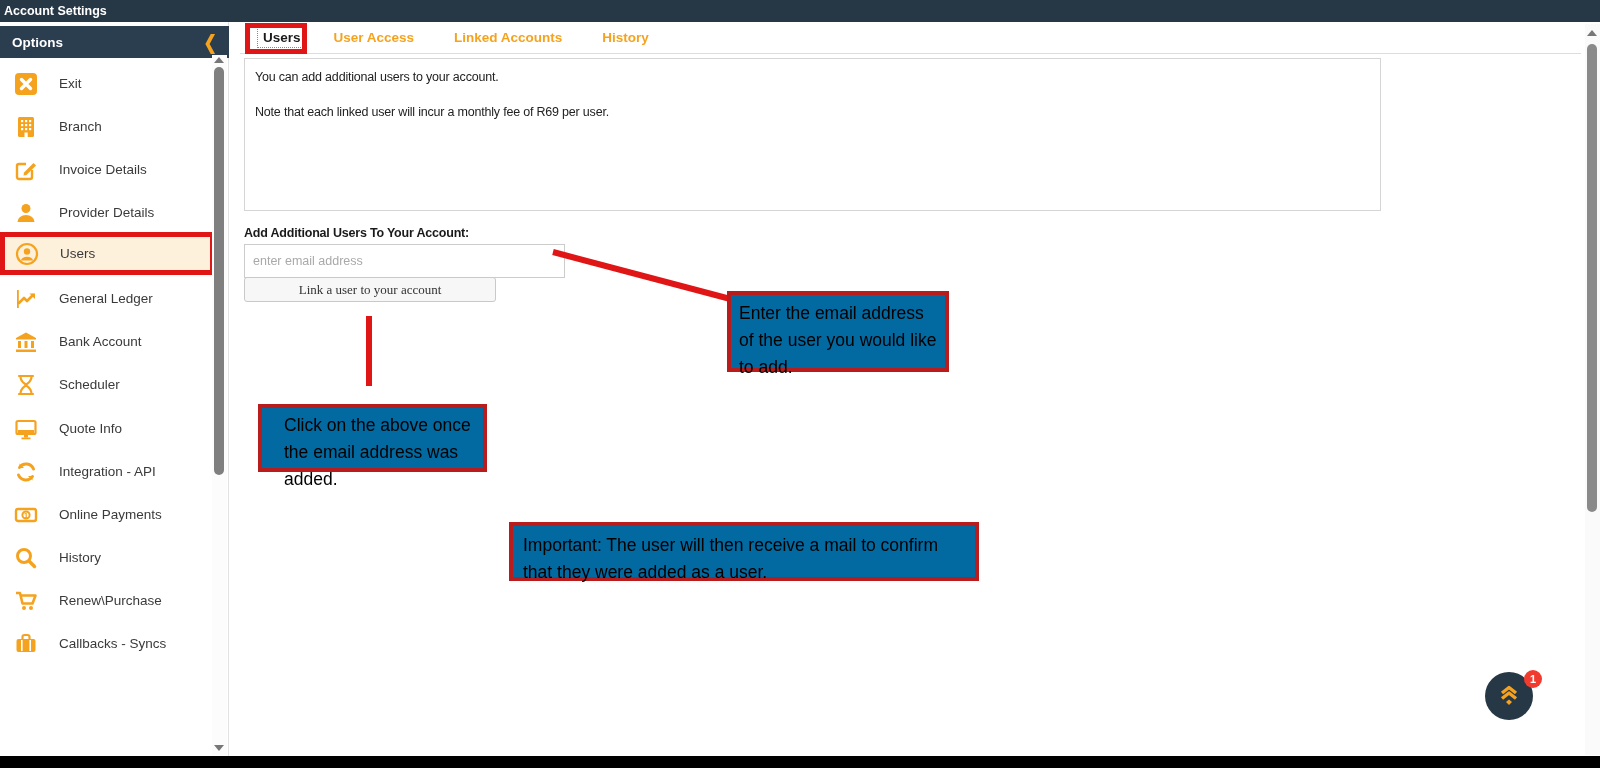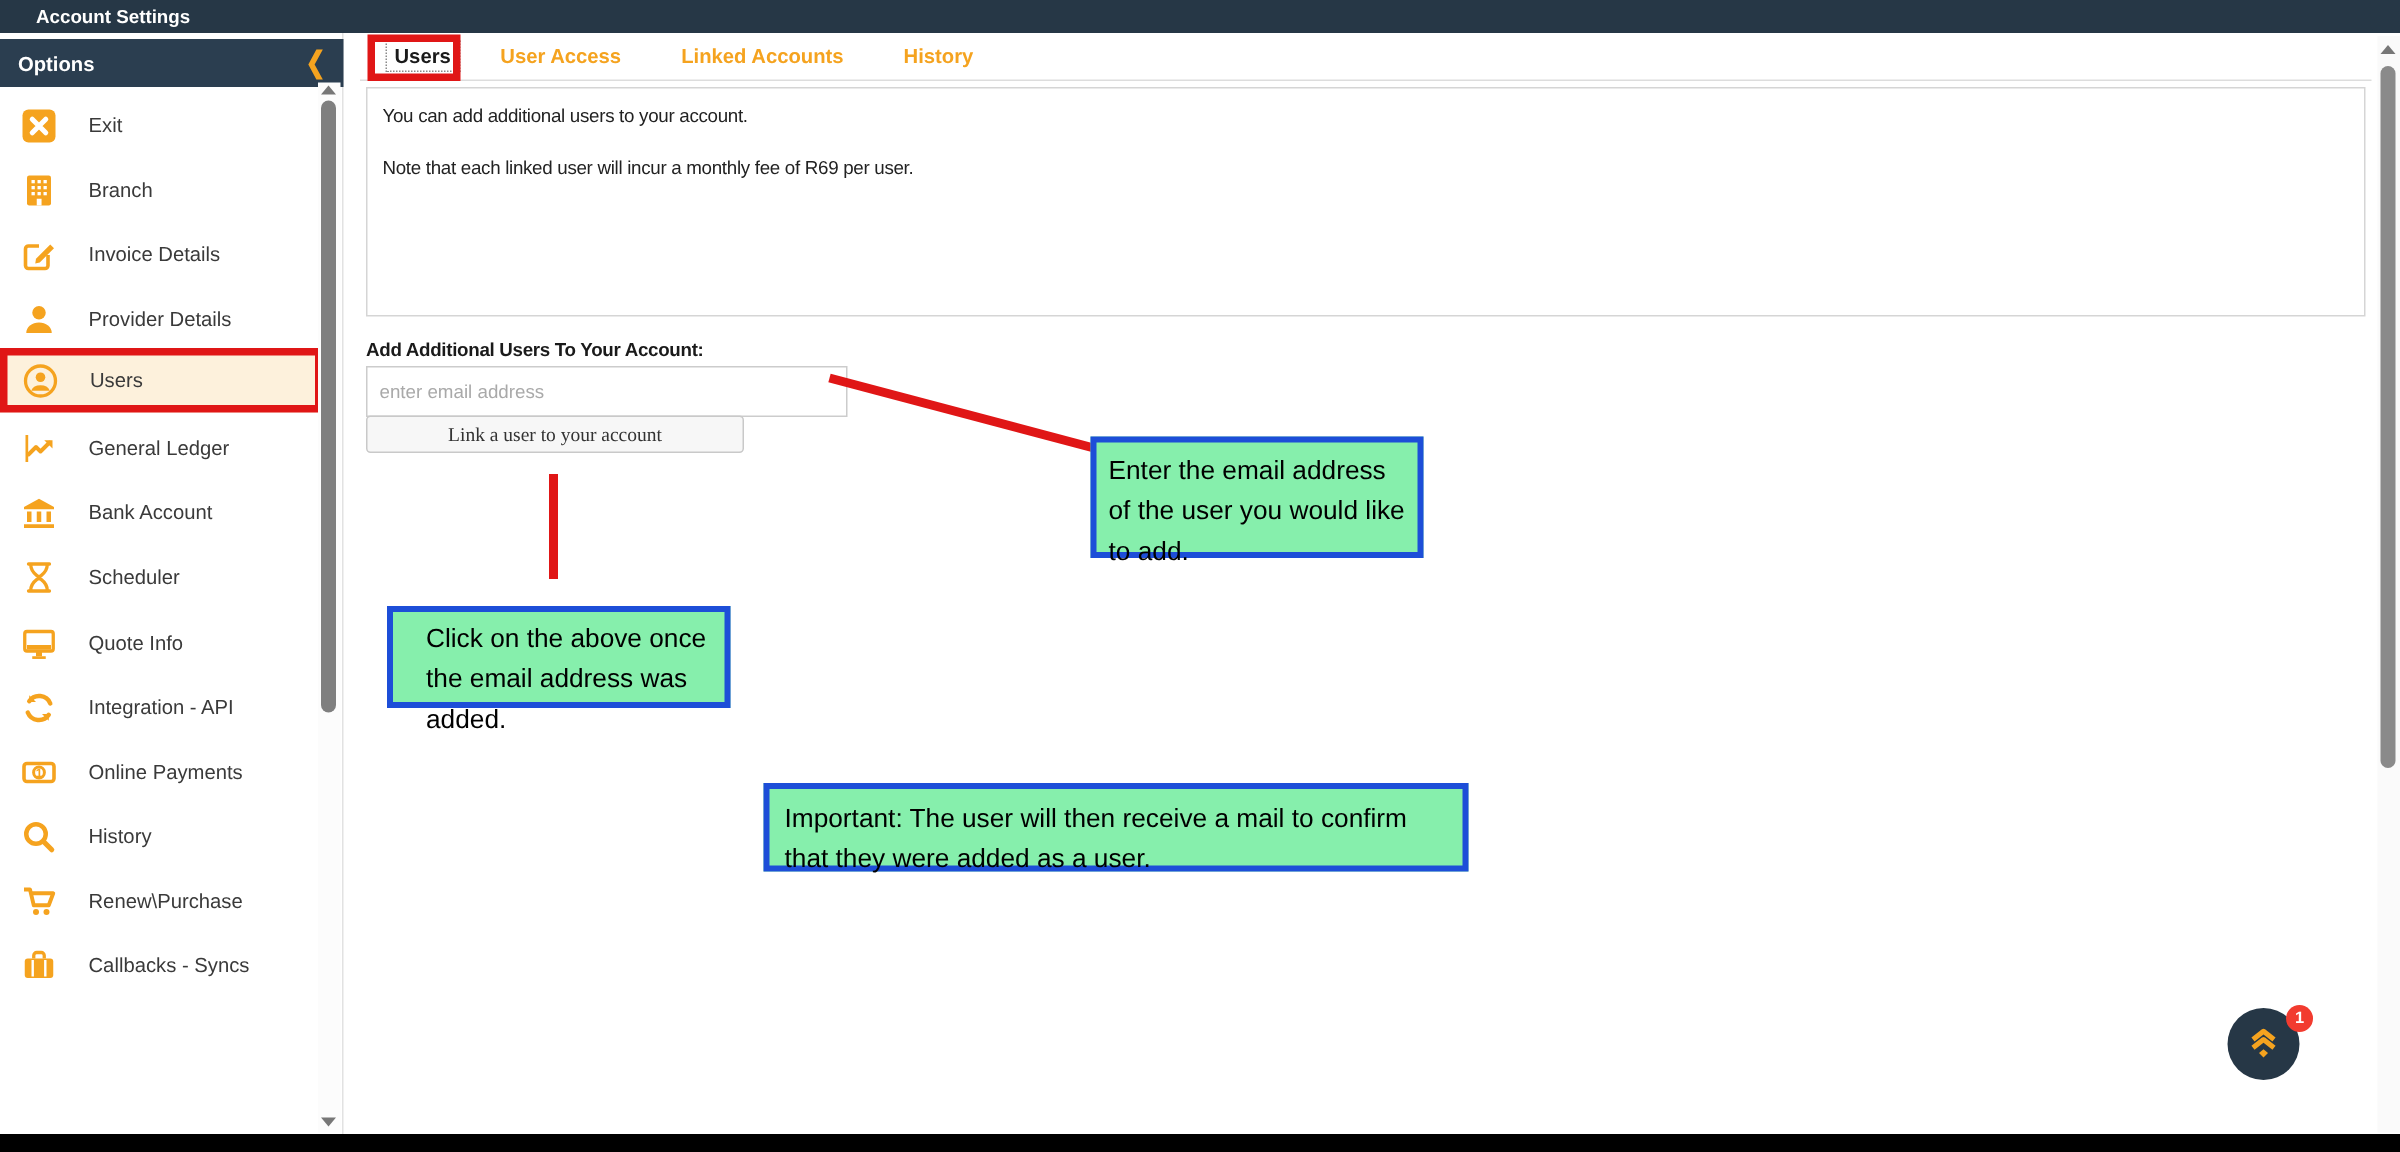--- a/index.html
+++ b/index.html
@@ -2,21 +2,21 @@
 <html><head>
 <meta charset="utf-8">
 <style>
   * { margin:0; padding:0; box-sizing:border-box; }
   html,body { width:1600px; height:768px; overflow:hidden; background:#fff;
     font-family:"Liberation Sans", sans-serif; }
   .abs { position:absolute; }
 
   
   #topbar { left:0; top:0; width:1600px; height:22px; background:#263746; }
-  #topbar .title { color:#fff; font-size:12.5px; font-weight:700; line-height:22px; padding-left:24px; }
+  #topbar .title { color:#fff; font-size:12.5px; font-weight:700; line-height:22px; padding-left:4px; }
 
   
   #sidebar { left:0; top:22px; width:229px; height:735px; background:#fff; border-right:1px solid #e2e2e2; }
   #options-header { left:0; top:26px; width:229px; height:32px; background:#2b3e50; display:flex; align-items:center; justify-content:space-between; padding:0 12px; }
   #options-header .opt-title { color:#fff; font-size:13.5px; font-weight:700; }
   #options-header .chev { color:#f5a31f; font-size:16px; font-weight:700; transform:scaleY(1.2); cursor:pointer; }
 
   .side-item { position:absolute; left:0; width:212px; height:43px; display:flex; align-items:center; cursor:pointer; }
   .side-item .ic { width:26px; height:26px; margin-left:13px; flex:0 0 26px; display:flex; align-items:center; justify-content:center; }
   .side-item .lbl { margin-left:20px; font-size:13.5px; color:#3a3a3a; }
@@ -29,30 +29,30 @@
   #side-scroll .arrow-down { position:absolute; bottom:4px; left:2px; width:0; height:0; border-left:5px solid transparent; border-right:5px solid transparent; border-top:6px solid #777; }
   #side-scroll .thumb { position:absolute; top:12px; left:2px; width:10px; height:408px; background:#7f7f7f; border-radius:6px; }
 
   
   #main { left:240px; top:22px; width:1343px; height:733px; background:#fff; }
   #tabbar { left:240px; top:22px; width:1341px; height:32px; border-bottom:1px solid #ddd; display:flex; align-items:center; }
   .tab { font-size:13.5px; font-weight:700; color:#f5a31f; margin-right:40px; cursor:pointer; white-space:nowrap; }
   .tab.active { color:#1a1a1a; outline:1px dotted #8a8a8a; padding:2px 5px; margin-left:18px; margin-right:28px; }
   #tab-redbox { left:245px; top:23px; width:62px; height:31px; border:5px solid #e01616; pointer-events:none; }
 
-  #info-box { left:244px; top:58px; width:1333px; height:153px; border:1px solid #d5d5d5; background:#fff; padding:11px 10px; }
+  #info-box { left:244px; top:58px; width:1137px; height:153px; border:1px solid #d5d5d5; background:#fff; padding:11px 10px; }
   #info-box p { font-size:12.5px; color:#222; letter-spacing:-0.2px; margin-bottom:21px; }
 
   #form-label { left:244px; top:226px; font-size:12.5px; font-weight:700; color:#1a1a1a; letter-spacing:-0.2px; }
   #email-input { left:244px; top:244px; width:321px; height:23px; border:1px solid #ccc; background:#fff; padding:16px 8px; font-size:12.5px; color:#444; font-family:"Liberation Sans",sans-serif; }
   #email-input::placeholder { color:#a9a9a9; }
   #link-btn { left:244px; top:277px; width:252px; height:25px; background:#f7f7f7; border:1px solid #c9c9c9; border-radius:3px; font-size:13px; color:#333; font-family:Liberation Serif, serif; cursor:pointer; }
 
   
-  .red-box { position:absolute; border:4px solid #1d4ed8; background:#86efac; color:#000; font-size:17.5px; line-height:1.55; }
+  .red-box { position:absolute; border:4px solid #b91c1c; background:#0369a1; color:#000; font-size:17.5px; line-height:1.55; }
   #note-email { left:727px; top:291px; width:222px; height:81px; padding:5px 8px 0 8px; }
   #note-click { left:258px; top:404px; width:229px; height:68px; padding:4px 8px 0 22px; }
   #note-important { left:509px; top:522px; width:470px; height:59px; padding:6px 10px 0 10px; }
 
   
   #lines { left:0; top:0; width:1600px; height:768px; pointer-events:none; }
 
   
   #right-scroll { left:1585px; top:24px; width:15px; height:731px; background:#fafafa; }
   #right-scroll .arrow-up { position:absolute; top:6px; left:2px; width:0; height:0; border-left:5px solid transparent; border-right:5px solid transparent; border-bottom:6px solid #777; }

